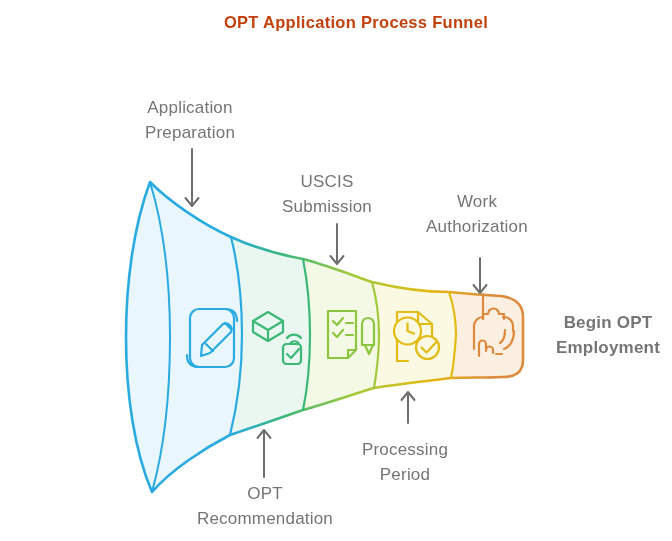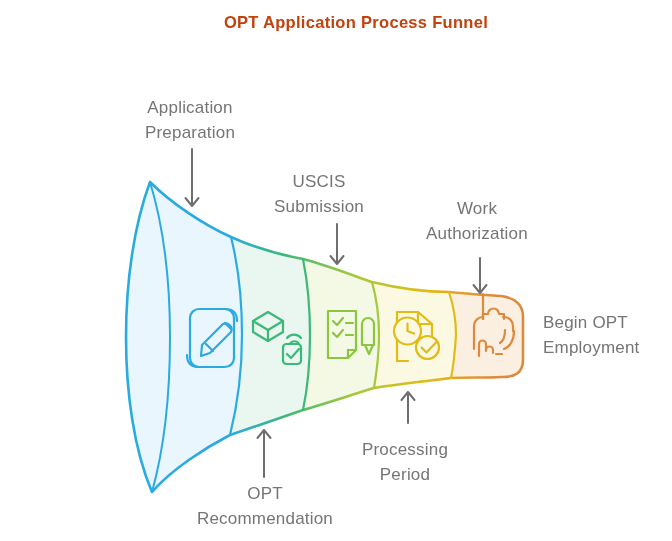--- a/index.html
+++ b/index.html
@@ -11,25 +11,25 @@
   .title{
     position:absolute;top:13px;left:0;width:672px;text-align:center;
     font-size:16.5px;font-weight:700;color:#c2410c;letter-spacing:.3px;padding-left:20px;
   }
   .lbl{
     position:absolute;font-size:17px;line-height:25px;color:#757575;
     white-space:pre-line;letter-spacing:.2px;
   }
   .lbl.center{text-align:center;}
   .lbl.right{text-align:right;}
-  .lbl.left{text-align:left;}
+  .lbl.left{text-align:center;font-weight:bold;}
   #lbl-entry{left:0px;top:310px;width:120px;}
   #lbl-stage1{left:90px;top:95px;width:200px;}
-  #lbl-stage3{left:219px;top:169px;width:200px;}
-  #lbl-stage5{left:377px;top:196px;width:200px;}
+  #lbl-stage3{left:227px;top:169px;width:200px;}
+  #lbl-stage5{left:377px;top:189px;width:200px;}
   #lbl-exit{left:543px;top:310px;width:130px;}
   #lbl-stage2{left:165px;top:481px;width:200px;}
   #lbl-stage4{left:305px;top:429px;width:200px;margin-top:8px;}
 </style>
 </head>
 <body>
 
 <div class="canvas">
 
   <div class="title">OPT Application Process Funnel</div>

